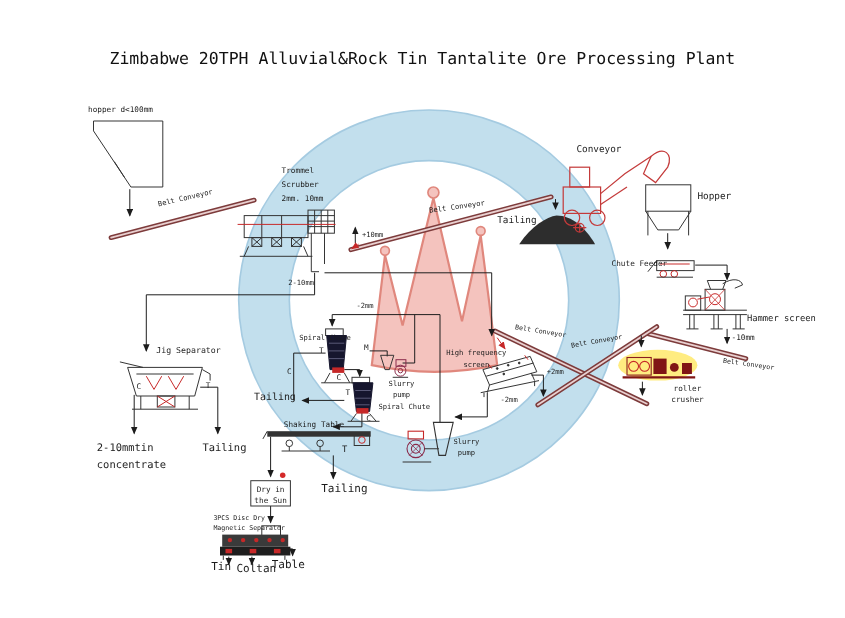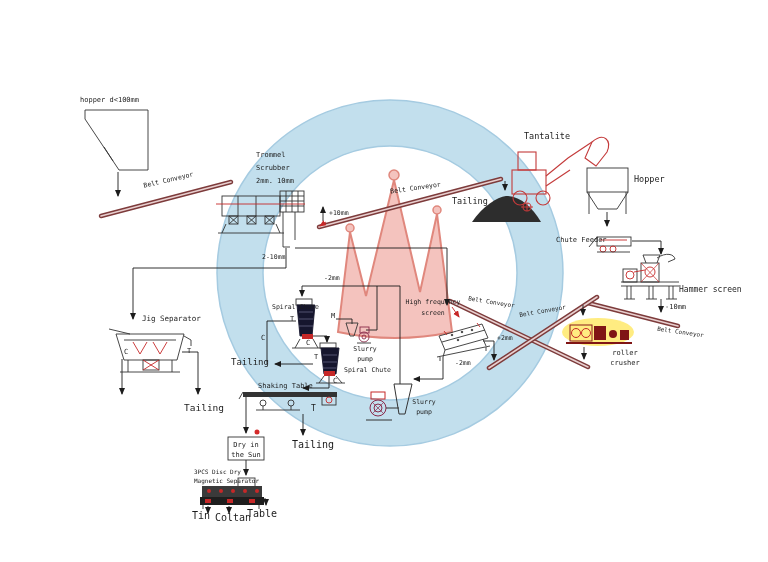--- a/index.html
+++ b/index.html
@@ -239,40 +239,41 @@
         <circle cx="245" cy="491" r="2" fill="#c62828"></circle>
     <circle cx="257" cy="491" r="2" fill="#c62828"></circle>
     <rect x="200" y="497" width="64" height="8" fill="#1e1e1e"></rect>
     <rect x="205" y="499" width="6" height="4" fill="#c62828"></rect>
     <rect x="227" y="499" width="6" height="4" fill="#c62828"></rect>
     <rect x="249" y="499" width="6" height="4" fill="#c62828"></rect>
     <path d="M203,505 V509 M259,505 V509" stroke="#333" fill="none"></path>
   </g>
 </svg>
 
+  <div class="L title" style="top:44px;left:0;">Zimbabwe 20TPH Alluvial&amp;Rock Tin Tantalite Ore Processing Plant</div>
 
   <div class="L s7" style="left:80px;top:96px">hopper d&lt;100mm</div>
   <div class="L s65 r-13" style="left:143px;top:176px">Belt Conveyor</div>
   <div class="L s7 lh13" style="left:256px;top:149px">Trommel
 Scrubber
 2mm. 10mm</div>
   <div class="L s65" style="left:329px;top:209px">+10mm</div>
   <div class="L s65 r-8" style="left:390px;top:184px">Belt Conveyor</div>
-  <div class="L s85" style="left:524px;top:131px">Tantalite</div>
+  <div class="L s85" style="left:524px;top:131px">Conveyor</div>
   <div class="L s85" style="left:452px;top:196px">Tailing</div>
   <div class="L s85" style="left:634px;top:174px">Hopper</div>
   <div class="L s7" style="left:556px;top:236px">Chute Feeder</div>
   <div class="L s8" style="left:679px;top:285px">Hammer screen</div>
   <div class="L s7" style="left:665px;top:303px">-10mm</div>
   <div class="L s6 r8" style="left:657px;top:328px">Belt Conveyor</div>
   <div class="L s7 lh10 ctr" style="left:605px;top:348px;width:40px">roller
 crusher</div>
   <div class="L s6 r9" style="left:468px;top:298px">Belt Conveyor</div>
   <div class="L s6 r-10" style="left:519px;top:307px">Belt Conveyor</div>
-  <div class="L s65 lh11 ctr" style="left:402px;top:297px;width:62px">High frequency
+  <div class="L s65 lh11 ctr" style="left:402px;top:316px;width:62px">High frequency
 screen</div>
   <div class="L s65" style="left:497px;top:334px">+2mm</div>
   <div class="L s65" style="left:455px;top:359px">-2mm</div>
   <div class="L s65" style="left:262px;top:253px">2-10mm</div>
   <div class="L s65" style="left:324px;top:274px">-2mm</div>
   <div class="L s65" style="left:272px;top:303px">Spiral Chute</div>
   <div class="L s65 lh10 ctr" style="left:352px;top:344px;width:26px">Slurry
 pump</div>
   <div class="L s65" style="left:344px;top:366px">Spiral Chute</div>
   <div class="L s65 lh10 ctr" style="left:410px;top:397px;width:28px">Slurry
@@ -281,20 +282,22 @@
   <div class="L s7" style="left:258px;top:382px">Shaking Table</div>
   <div class="L s10" style="left:292px;top:439px">Tailing</div>
   <div class="L s7 lh10 ctr" style="left:228px;top:440px;width:36px">Dry in
 the Sun</div>
   <div class="L s6 lh9" style="left:194px;top:467px">3PCS Disc Dry
 Magnetic Separator</div>
   <div class="L s10" style="left:192px;top:510px">Tin</div>
   <div class="L s10" style="left:215px;top:512px">Coltan</div>
   <div class="L s10" style="left:247px;top:508px">Table</div>
   <div class="L s75" style="left:142px;top:314px">Jig Separator</div>
+  <div class="L s95 lh15" style="left:88px;top:400px">2-10mmtin
+concentrate</div>
   <div class="L s95" style="left:184px;top:402px">Tailing</div>
 
   <div class="L s7" style="left:290px;top:315px">T</div>
   <div class="L s7" style="left:331px;top:312px">M</div>
   <div class="L s7" style="left:306px;top:339px">C</div>
   <div class="L s7" style="left:261px;top:334px">C</div>
   <div class="L s7" style="left:314px;top:353px">T</div>
   <div class="L s7" style="left:333px;top:377px">C</div>
   <div class="L s8" style="left:311px;top:404px">T</div>
   <div class="L s7" style="left:124px;top:348px">C</div>

